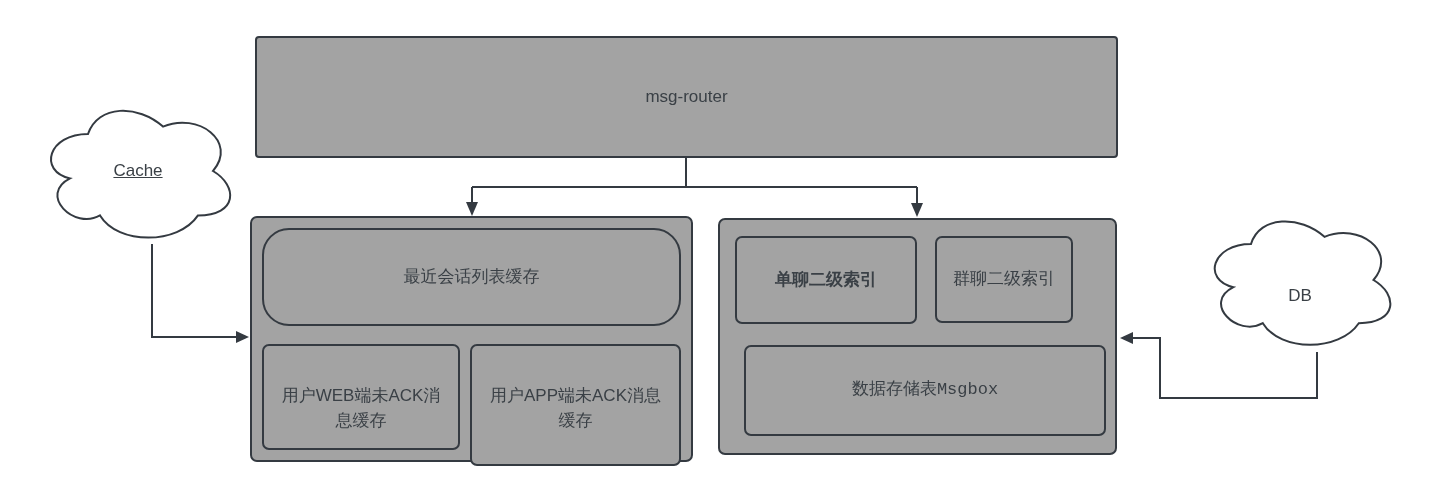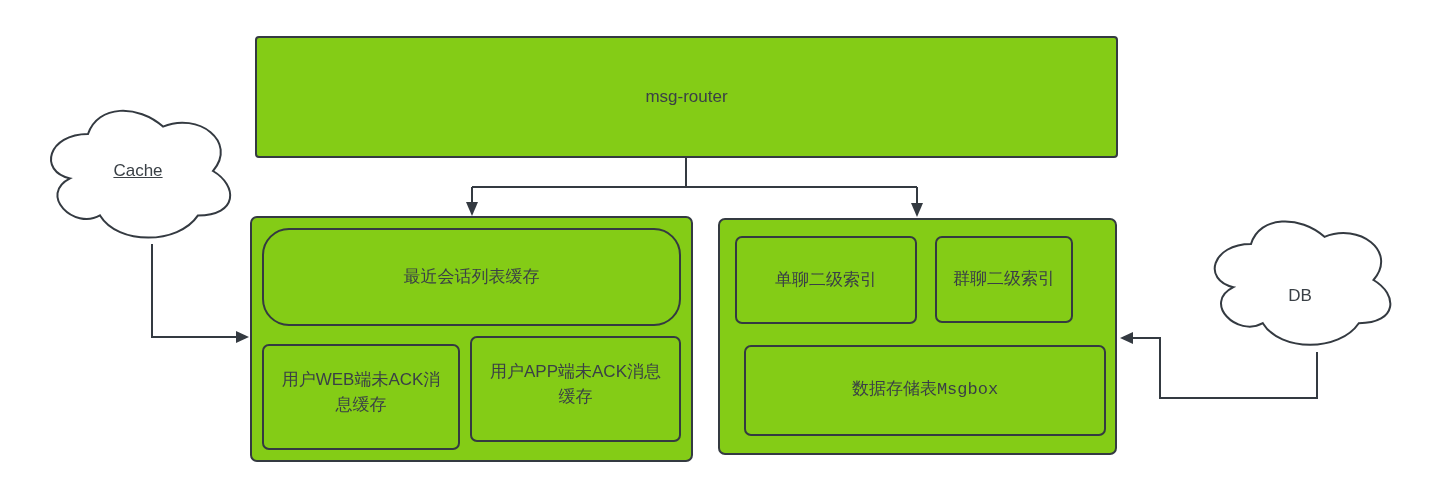--- a/index.html
+++ b/index.html
@@ -25,38 +25,38 @@
   .node {
     position: absolute;
     box-sizing: border-box;
     display: flex;
     align-items: center;
     justify-content: center;
     text-align: center;
     color: #3a4046;
     font-size: 17px;
     line-height: 1.45;
-    background: #84cc16;
+    background: #a3a3a3;
   }
   .box {
     border: 2px solid #343a41;
     border-radius: 7px;
   }
   .router {
     left: 255px; top: 36px; width: 863px; height: 122px;
     border-radius: 4px;
     z-index: 2;
   }
   .group-left  { left: 250px; top: 216px; width: 443px; height: 246px; z-index: 1; }
   .group-right { left: 718px; top: 218px; width: 399px; height: 237px; z-index: 1; }
   .recent  { left: 262px; top: 228px; width: 419px; height: 98px;  z-index: 2; border-radius: 27px; }
   .web     { left: 262px; top: 344px; width: 198px; height: 106px; z-index: 2; padding: 0 14px; align-items: flex-start; }
-  .app     { left: 470px; top: 336px; width: 211px; height: 106px; z-index: 2; padding: 0 14px; align-items: flex-start; }
-  .web .node-label, .app .node-label { margin-top: 22px; }
-  .single  { left: 735px; top: 236px; width: 182px; height: 88px;  z-index: 2; }
+  .app     { left: 470px; top: 344px; width: 211px; height: 122px; z-index: 2; padding: 0 14px; align-items: flex-start; }
+  .web .node-label, .app .node-label { margin-top: 38px; }
+  .single  { left: 735px; top: 236px; width: 182px; height: 88px;  z-index: 2; font-weight: bold; }
   .groupchat { left: 935px; top: 236px; width: 138px; height: 87px; z-index: 2; }
   .msgbox  { left: 744px; top: 345px; width: 362px; height: 91px;  z-index: 2; font-family: Liberation Mono, monospace; }
   .cloud-label {
     position: absolute;
     background: transparent;
     border: none;
     z-index: 2;
   }
   .cloud-label.cache { left: 38px;  top: 97px;  width: 200px; height: 148px; text-decoration: underline; }
   .cloud-label.db    { left: 1202px; top: 224px; width: 196px; height: 144px; }

